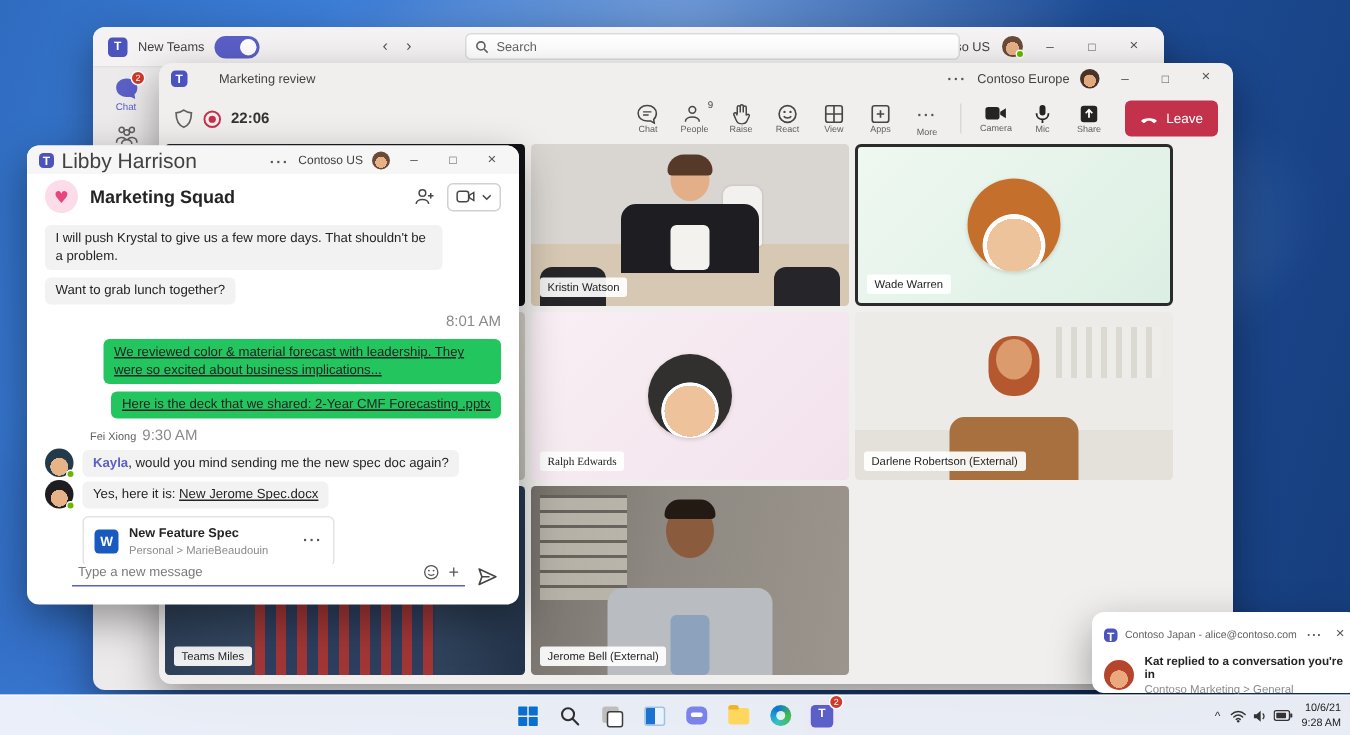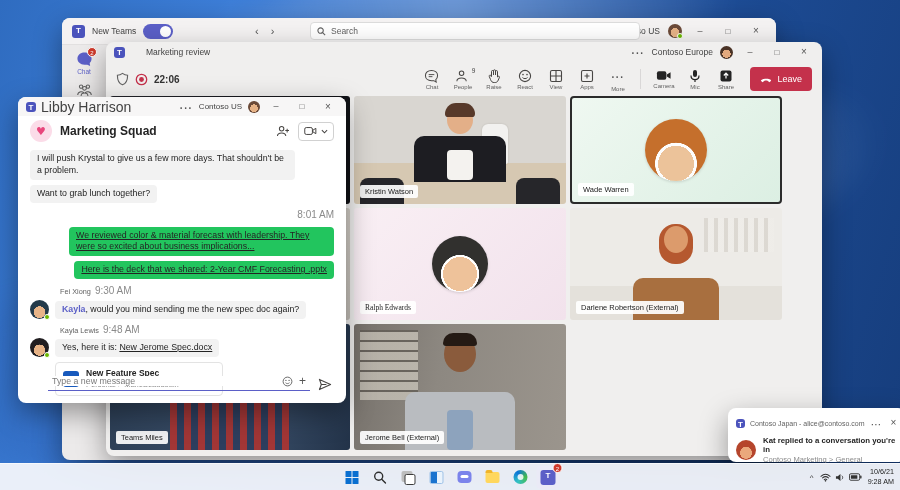--- a/index.html
+++ b/index.html
@@ -404,21 +404,20 @@
       <div class="row-r"><span class="time">8:01 AM</span></div>
       <div class="row-r"><span class="bub me" style="text-align:left">We reviewed color &amp; material forecast with leadership. They were so excited about business implications...</span></div>
       <div class="row-r"><span class="bub me"><span>Here is the deck that we shared: </span><span class="doclink">2-Year CMF Forecasting .pptx</span></span></div>
       <div class="sender"><span>Fei Xiong</span>&nbsp;&nbsp;<span class="time">9:30 AM</span></div>
       <div class="msg-with-av">
         <div class="avatar sm-av av-fei">
             <span class="presence"></span>
           </div>
         <span class="bub"><span class="mention">Kayla</span><span>, would you mind sending me the new spec doc again?</span></span>
       </div>
-      <div class="sender"><span>Kayla Lewis</span>&nbsp;&nbsp;<span class="time">9:48 AM</span></div>
       <div class="msg-with-av">
         <div class="avatar sm-av av-kayla">
             <span class="presence"></span>
           </div>
         <span class="bub"><span>Yes, here it is: </span><span class="doclink">New Jerome Spec.docx</span></span>
       </div>
       <div id="file-card">
         <div id="word-icon">W</div>
         <div>
           <div class="fc-t">New Feature Spec</div>

